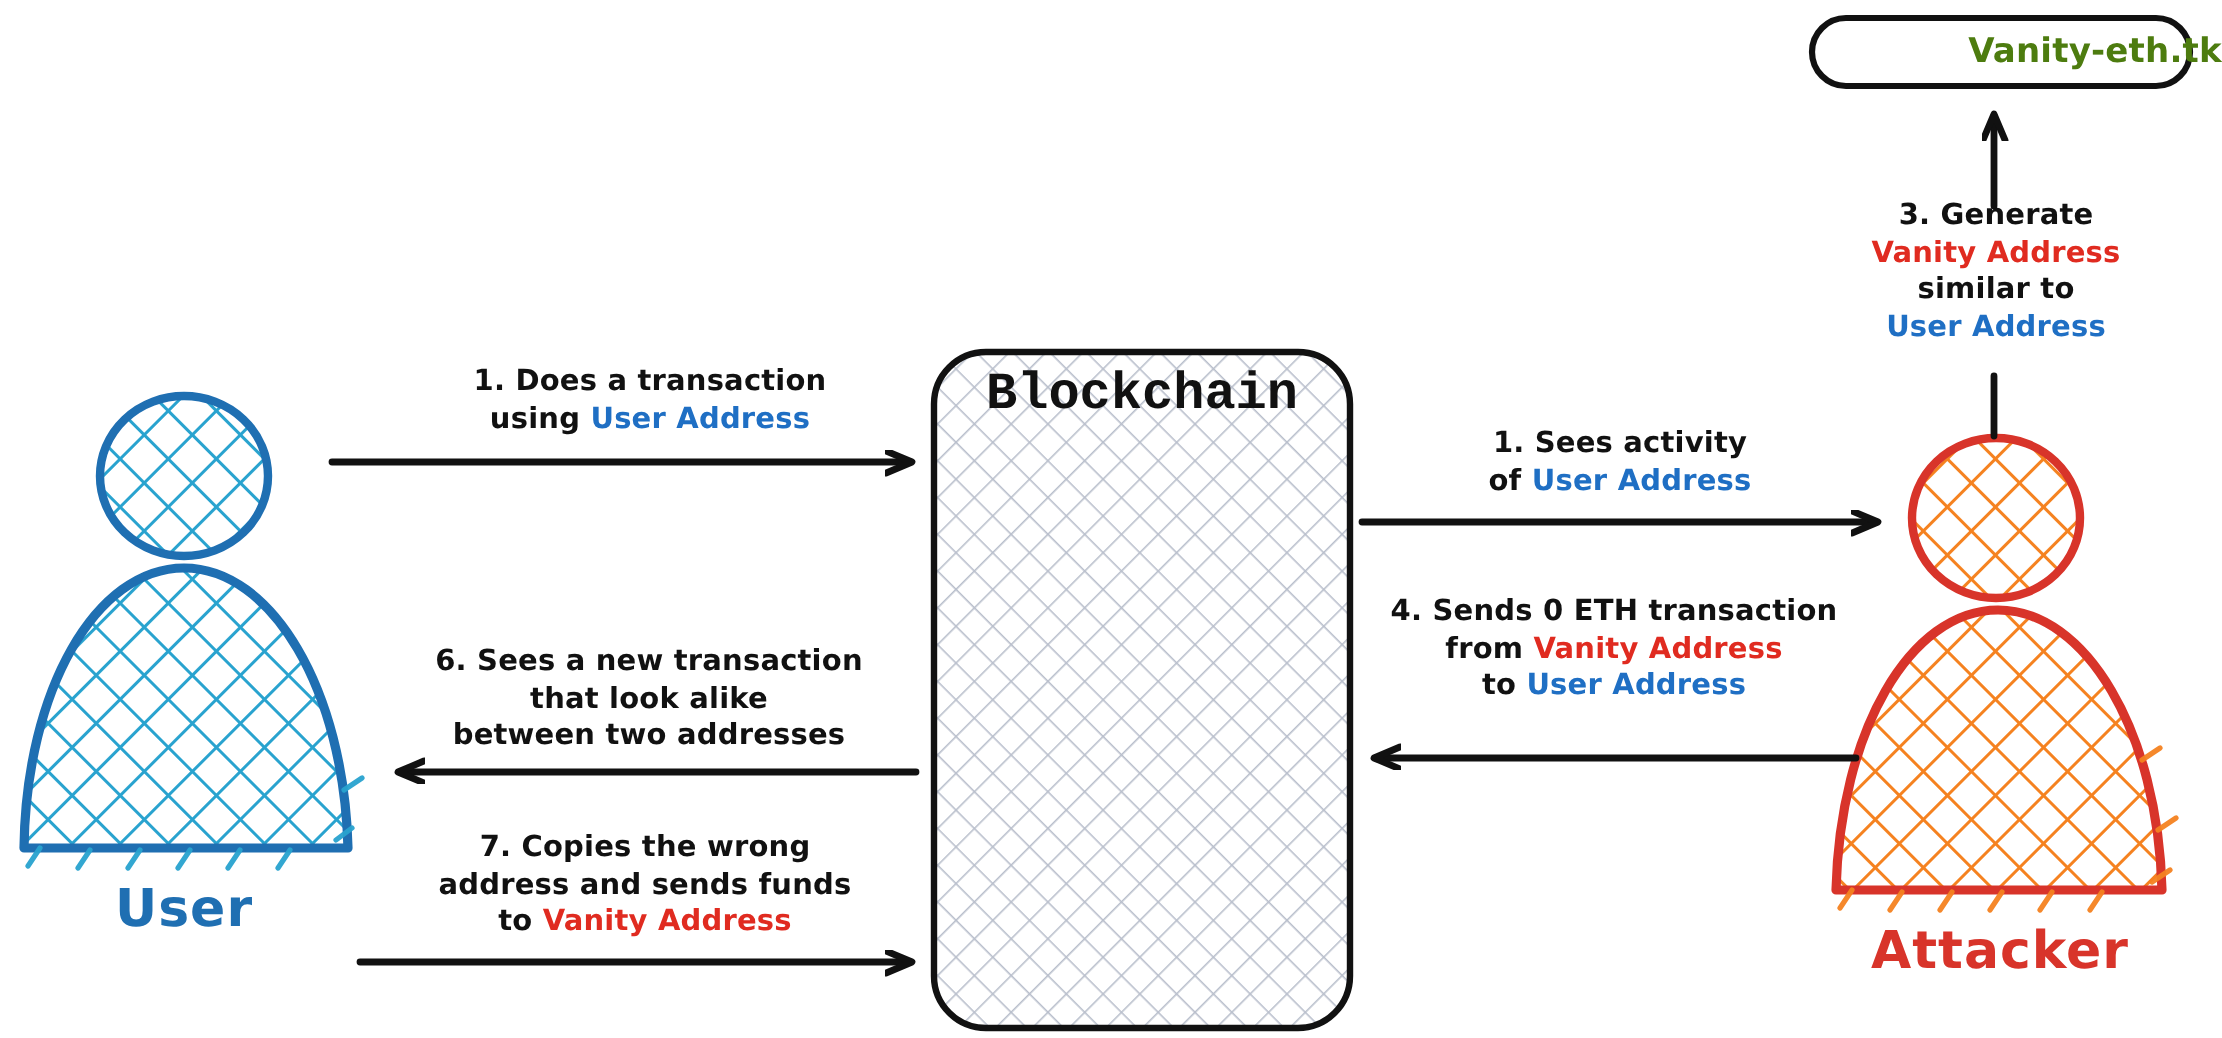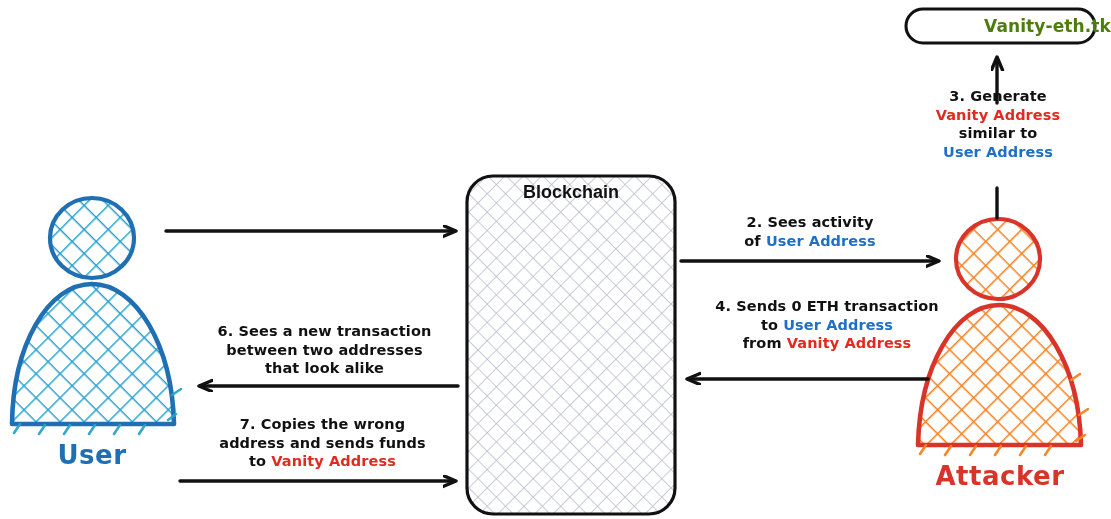--- a/index.html
+++ b/index.html
@@ -14,22 +14,22 @@
   .lbl{position:absolute;text-align:center;line-height:1.28;
        font-family:"DejaVu Sans","Liberation Sans",sans-serif;
        font-size:14.5px;font-weight:600;letter-spacing:.1px;color:#111;}
   .lbl div{white-space:nowrap;}
 
   .actor-name{position:absolute;text-align:center;font-size:26px;font-weight:700;
               font-family:"DejaVu Sans","Liberation Sans",sans-serif;letter-spacing:.5px;}
   #user-name{color:#1f6fb2;}
   #attacker-name{color:#d8342a;}
 
-  #blockchain-title{position:absolute;text-align:center;font-size:18px;font-weight:600;
-              font-family:Liberation Sans, sans-serif;color:#111;}
+  #blockchain-title{position:absolute;text-align:center;font-size:26px;font-weight:600;
+              font-family:Liberation Mono, monospace;color:#111;}
 
   #vanity-site-label{position:absolute;text-align:center;font-size:17px;font-weight:600;
               font-family:"DejaVu Sans","Liberation Sans",sans-serif;color:#4d7c0f;padding-left:47px;}
 </style>
 </head>
 <body>
 
 <div id="stage">
 
   <svg class="layer" viewBox="0 0 1111 519">
@@ -116,43 +116,47 @@
   </svg>
 
   <div id="vanity-site-label" class="lbl" style="left:906px;top:16px;width:189px;">Vanity-eth.tk</div>
 
   <div id="blockchain-title" style="left:467px;top:182px;width:208px;">Blockchain</div>
 
   <div class="actor-name" id="attacker-name" style="left:920px;top:461px;width:160px;">Attacker</div>
 
   <div class="actor-name" id="user-name" style="left:22px;top:440px;width:140px;">User</div>
 
+  <div class="lbl" id="step-1-label" style="left:180px;top:182px;width:290px;">
+      <div><span style="color: rgb(17, 17, 17);">1. Does a transaction</span></div>
+      <div><span style="color: rgb(17, 17, 17);">using </span><span style="color: rgb(31, 111, 196);">User Address</span></div>
+    </div>
 
   <div class="lbl" id="step-2-label" style="left:690px;top:213px;width:240px;">
-      <div><span style="color: rgb(17, 17, 17);">2. Sees activity</span></div>
+      <div><span style="color: rgb(17, 17, 17);">1. Sees activity</span></div>
       <div><span style="color: rgb(17, 17, 17); margin-top: 45px;">of </span><span style="color: rgb(31, 111, 196);">User Address</span></div>
     </div>
 
-  <div class="lbl" id="step-3-label" style="left:907px;top:87px;width:182px;">
+  <div class="lbl" id="step-3-label" style="left:907px;top:99px;width:182px;">
       <div><span style="color: rgb(17, 17, 17);">3. Generate</span></div>
       <div><span style="color: rgb(224, 43, 32);">Vanity Address</span></div>
       <div><span style="color: rgb(17, 17, 17);">similar to</span></div>
       <div><span style="color: rgb(31, 111, 196);">User Address</span></div>
     </div>
 
-  <div class="lbl" id="step-4-label" style="left:702px;top:297px;width:250px;">
+  <div class="lbl" id="step-4-label" style="left:682px;top:297px;width:250px;">
       <div><span style="color: rgb(17, 17, 17);">4. Sends 0 ETH transaction</span></div>
+      <div><span style="color: rgb(17, 17, 17);">from </span><span style="color: rgb(224, 43, 32);">Vanity Address</span></div>
       <div><span style="color: rgb(17, 17, 17);">to </span><span style="color: rgb(31, 111, 196);">User Address</span></div>
-      <div><span style="color: rgb(17, 17, 17);">from </span><span style="color: rgb(224, 43, 32);">Vanity Address</span></div>
     </div>
 
   <div class="lbl" id="step-5-label" style="left:192px;top:322px;width:265px;">
       <div><span style="color: rgb(17, 17, 17);">6. Sees a new transaction</span></div>
+      <div><span style="color: rgb(17, 17, 17);">that look alike</span></div>
       <div><span style="color: rgb(17, 17, 17);">between two addresses</span></div>
-      <div><span style="color: rgb(17, 17, 17);">that look alike</span></div>
     </div>
 
   <div class="lbl" id="step-7-label" style="left:190px;top:415px;width:265px;">
       <div><span style="color: rgb(17, 17, 17);">7. Copies the wrong</span></div>
       <div><span style="color: rgb(17, 17, 17); margin-top: 32px;">address and sends funds</span></div>
       <div><span style="color: rgb(17, 17, 17);">to </span><span style="color: rgb(224, 43, 32);">Vanity Address</span></div>
     </div>
 
 </div>
 

